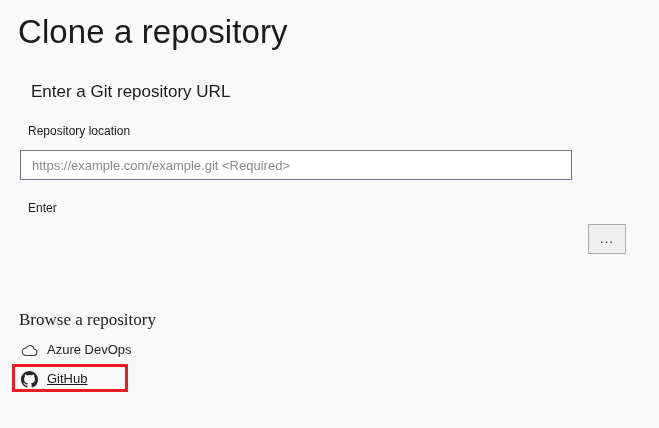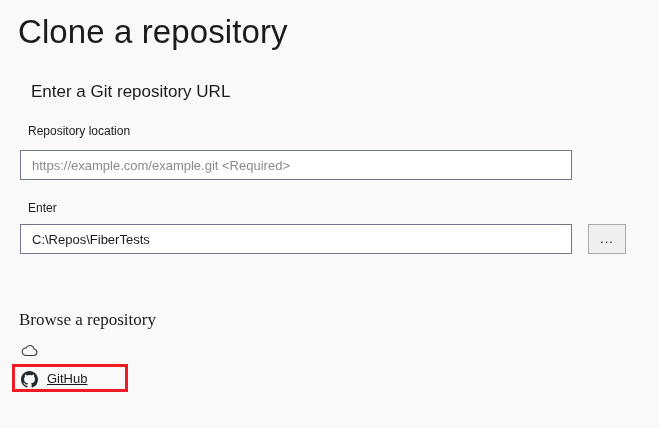--- a/index.html
+++ b/index.html
@@ -158,32 +158,32 @@
   <div class="page-title">Clone a repository</div>
 
   <div class="section-heading" id="heading-url">Enter a Git repository URL</div>
 
   <div class="field-label" id="label-repo-location">Repository location</div>
 
   <input class="text-input" id="input-repo-location" type="text" placeholder="https://example.com/example.git &lt;Required&gt;" style="">
 
   <div class="field-label" id="label-path">Enter</div>
 
-  <input class="text-input" id="input-path" type="text" placeholder="" value="C:\Repos\FiberTests" style="">
 
   <button class="browse-button">...</button>
 
   <div class="section-heading" id="heading-browse">Browse a repository</div>
 
   <div class="provider-row" id="provider-azure">
     <span class="provider-icon">
       <svg width="17" height="13" viewBox="0 0 17 13" aria-hidden="true">
         <path d="M4.6 11.4h8.1a3.2 3.2 0 0 0 .3-6.38 4.1 4.1 0 0 0-7.84-1.1A3.15 3.15 0 0 0 4.6 11.4z" fill="none" stroke="#3B3B3B" stroke-width="1.05"></path>
       </svg>
     </span>
+    <span class="provider-label">Azure DevOps</span>
   </div>
 
   <div class="provider-row" id="provider-github">
     <span class="provider-icon">
       <svg width="17" height="17" viewBox="0 0 16 16" aria-hidden="true">
         <path fill="#24292E" d="M8 0C3.58 0 0 3.58 0 8c0 3.54 2.29 6.53 5.47 7.59.4.07.55-.17.55-.38
           0-.19-.01-.82-.01-1.49-2.01.37-2.53-.49-2.69-.94-.09-.23-.48-.94-.82-1.13-.28-.15-.68-.52-.01-.53.63-.01
           1.08.58 1.23.82.72 1.21 1.87.87 2.33.66.07-.52.28-.87.51-1.07-1.78-.2-3.64-.89-3.64-3.95
           0-.87.31-1.59.82-2.15-.08-.2-.36-1.02.08-2.12 0 0 .67-.21 2.2.82a7.42 7.42 0 0 1 2-.27c.68 0
           1.36.09 2 .27 1.53-1.04 2.2-.82 2.2-.82.44 1.1.16 1.92.08 2.12.51.56.82 1.27.82 2.15 0

